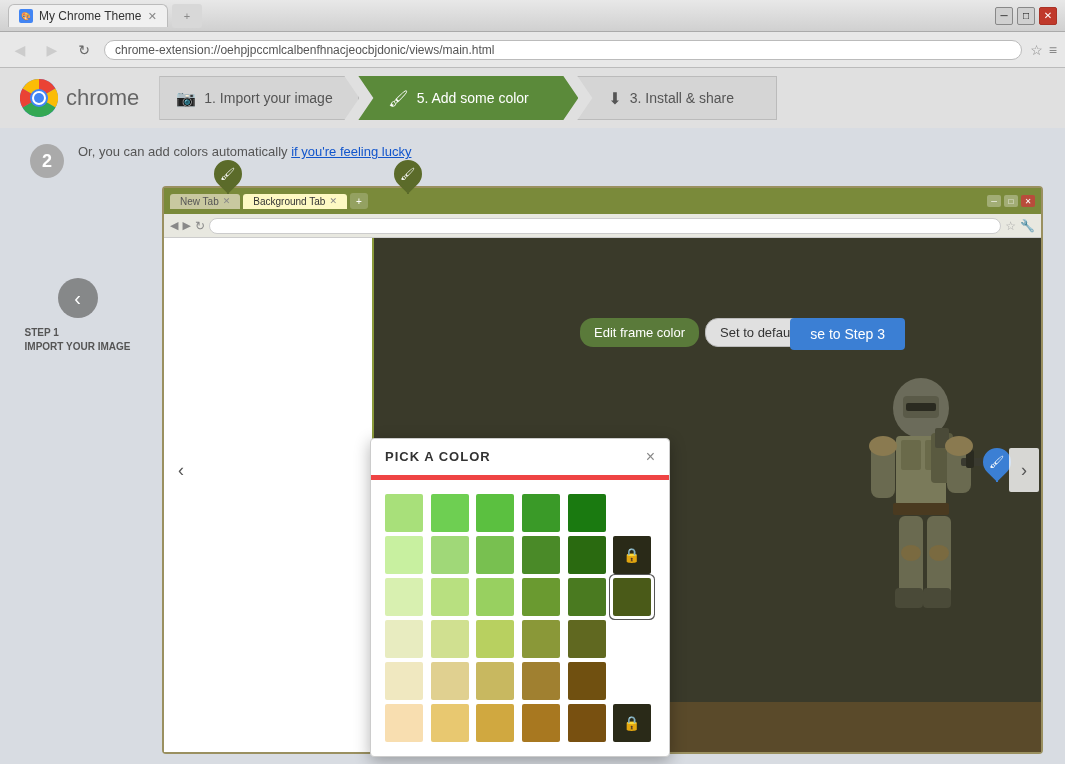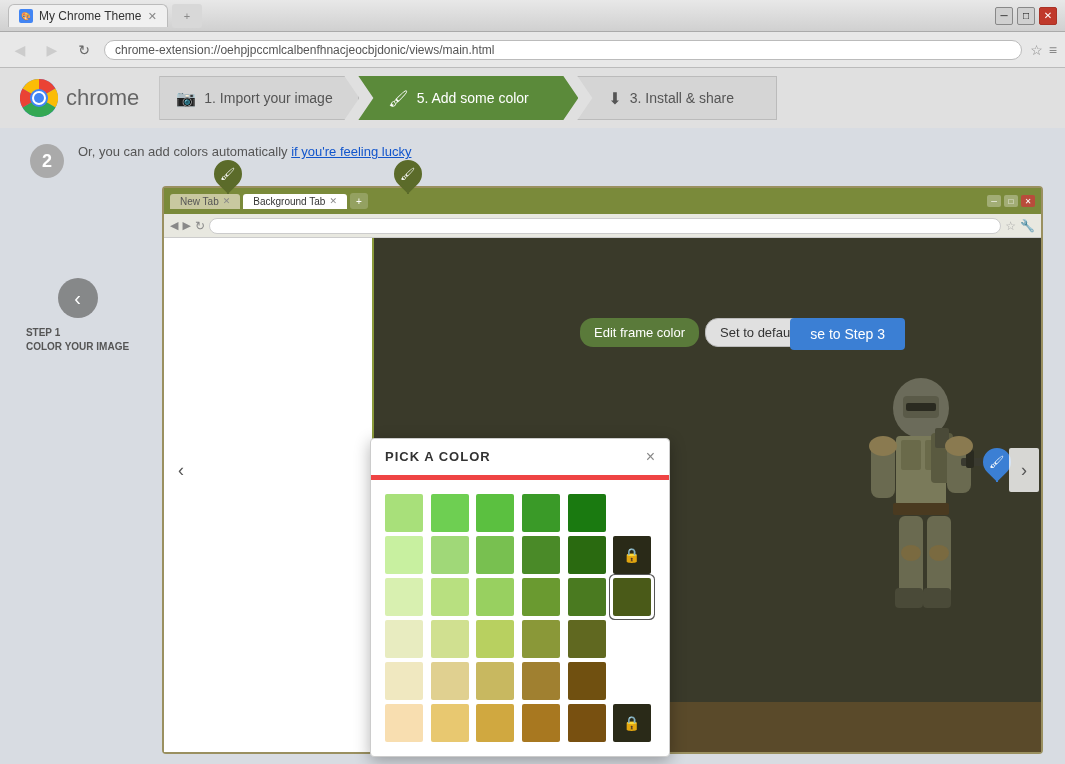--- a/index.html
+++ b/index.html
@@ -263,21 +263,21 @@
     <button class="tooltip-btn edit">Edit frame color</button>
     <button class="tooltip-btn default">Set to default</button>
   </div>
 
   <button class="continue-btn">se to Step 3</button>
 
   <div class="step-sidebar">
     <div class="back-arrow">‹</div>
     <div style="font-size:10px;color:#555;text-align:left;line-height:1.4;font-weight:bold;">
       <div>STEP 1</div>
-      <div>COLOR YOUR IMAGE</div>
+      <div>IMPORT YOUR IMAGE</div>
     </div>
   </div>
 
   <div style="position:absolute;top:58px;left:162px;right:22px;bottom:10px;background:#c8c0a0;border:2px solid #9a9060;border-radius:4px;overflow:visible;">
 
     <div style="position:absolute;top:-28px;left:50px;display:flex;flex-direction:column;align-items:center;cursor:pointer;z-index:50;">
       <div style="width:28px;height:28px;background:#5b6b2a;border-radius:50% 50% 50% 0;transform:rotate(-45deg);display:flex;align-items:center;justify-content:center;">
         <span style="transform:rotate(45deg);font-size:12px;color:white;">🖌</span>
       </div>
       <div style="width:2px;height:6px;background:#5b6b2a;"></div>
@@ -295,21 +295,21 @@
         <span style="transform:rotate(45deg);font-size:12px;color:white;">🖌</span>
       </div>
       <div style="width:2px;height:6px;background:#3b7fd4;"></div>
     </div>
 
     <div style="height:26px;background:#7a8a3a;display:flex;align-items:center;padding:0 6px;gap:3px;">
       <div style="background:#c8c8a0;border-radius:3px 3px 0 0;padding:2px 10px;font-size:10px;color:#555;display:flex;align-items:center;gap:4px;">
         <span>New Tab</span>
         <span style="font-size:9px;color:#888;cursor:pointer;">✕</span>
       </div>
-      <div style="background:#ffffff;border-radius:3px 3px 0 0;padding:2px 10px;font-size:10px;color:#333;display:flex;align-items:center;gap:4px;">
+      <div style="background:#fef9c3;border-radius:3px 3px 0 0;padding:2px 10px;font-size:10px;color:#333;display:flex;align-items:center;gap:4px;">
         <span>Background Tab</span>
         <span style="font-size:9px;color:#888;cursor:pointer;">✕</span>
       </div>
       <div style="width:18px;height:16px;background:rgba(255,255,255,0.2);border-radius:3px;font-size:10px;display:flex;align-items:center;justify-content:center;color:white;cursor:pointer;">+</div>
       <div style="margin-left:auto;display:flex;gap:3px;">
         <div style="width:14px;height:12px;background:rgba(255,255,255,0.3);border-radius:2px;display:flex;align-items:center;justify-content:center;font-size:8px;color:white;cursor:pointer;">─</div>
         <div style="width:14px;height:12px;background:rgba(255,255,255,0.3);border-radius:2px;display:flex;align-items:center;justify-content:center;font-size:8px;color:white;cursor:pointer;">□</div>
         <div style="width:14px;height:12px;background:rgba(200,60,60,0.8);border-radius:2px;display:flex;align-items:center;justify-content:center;font-size:8px;color:white;cursor:pointer;">✕</div>
       </div>
     </div>

